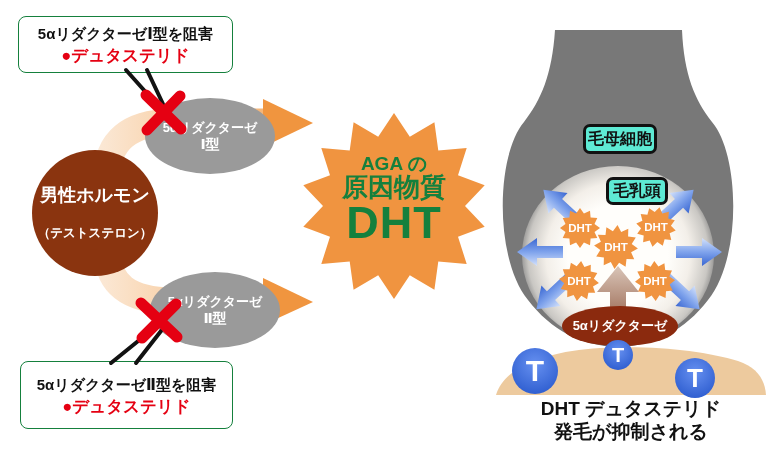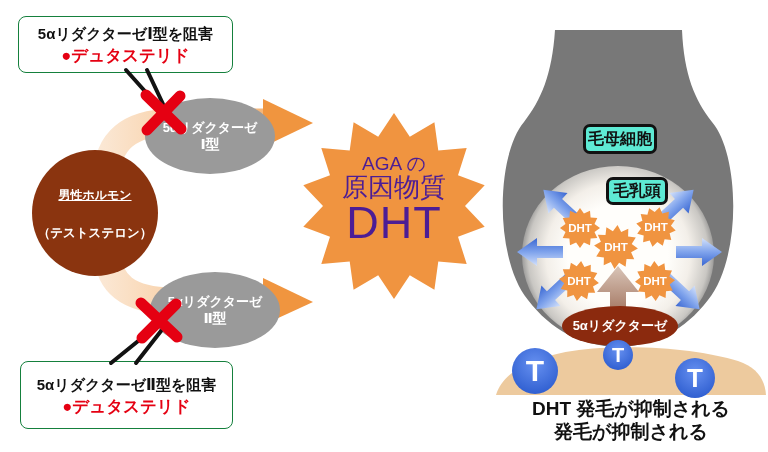--- a/index.html
+++ b/index.html
@@ -5,38 +5,38 @@
   html,body{margin:0;padding:0;background:#fff;}
   #stage{position:relative;width:768px;height:452px;background:#ffffff;overflow:hidden;
          font-family:"Liberation Sans","DejaVu Sans",sans-serif;}
   svg{position:absolute;left:0;top:0;}
   #base{z-index:1;}
   #fg{z-index:3;}
   .abs{position:absolute;z-index:2;}
   .center{display:flex;flex-direction:column;align-items:center;justify-content:center;text-align:center;}
   
   .hormone{left:32px;top:150px;width:126px;height:126px;border-radius:50%;background:#8a340f;color:#fff;font-weight:bold;}
-  .hormone .l1{font-size:12px;line-height:20px;text-decoration:underline;}
+  .hormone .l1{font-size:18px;line-height:20px;}
   .hormone .l2{font-size:12.5px;line-height:17px;margin-top:20px;}
   
   .enzyme{width:130px;height:76px;border-radius:50%;background:#9a9a9a;color:#fff;font-weight:bold;}
   .enzyme .l1{font-size:13px;line-height:17px;}
   .enzyme .l2{font-size:14px;line-height:17px;}
   #enz1{left:145px;top:98px;}
   #enz2{left:150px;top:272px;}
   
   .callout{background:#fff;border:1px solid #15803d;border-radius:8px;color:#111;}
   #box1{left:18px;top:16px;width:213px;height:55px;}
   #box2{left:20px;top:361px;width:211px;height:66px;}
   .callout .title{font-size:15px;font-weight:bold;line-height:21px;}
   .callout .drug{font-size:16.5px;font-weight:bold;line-height:22px;}
   .drug.red{color:#e50012;}
   .drug.blue{color:#1c1cc4;}
   
-  #bursttext{left:394px;top:199px;transform:translate(-50%,-50%);color:#4c1d95;font-weight:normal;white-space:nowrap;}
+  #bursttext{left:394px;top:199px;transform:translate(-50%,-50%);color:#15803d;font-weight:bold;white-space:nowrap;}
   #bursttext .s1{font-size:19px;line-height:23px;}
   #bursttext .s2{font-size:26px;line-height:24px;}
   #bursttext .s3{font-size:45px;line-height:48px;letter-spacing:1px;}
   
   .taglabel{background:#5eead4;border:3px solid #111;border-radius:7px;color:#111;font-weight:bold;font-size:16px;}
   #matrix{left:583px;top:124px;width:68px;height:24px;}
   #papilla{left:589px;top:177px;width:56px;height:22px;margin-left:17px;}
   
   .dhtlab{transform:translate(-50%,-50%);color:#fff;font-weight:bold;font-size:11.5px;white-space:nowrap;}
   
@@ -169,21 +169,21 @@
   <div class="abs dhtlab" style="left:579px;top:281px;">DHT</div>
   <div class="abs dhtlab" style="left:655px;top:281px;">DHT</div>
 
   <div id="redlab" class="abs">5αリダクターゼ</div>
 
   <div class="abs tlet" style="left:535px;top:371px;font-size:30px;">T</div>
   <div class="abs tlet" style="left:618px;top:355px;font-size:20px;">T</div>
   <div class="abs tlet" style="left:695px;top:378px;font-size:26px;">T</div>
 
   <div id="caption" class="abs">
-    <div>DHT 発毛が抑制される</div>
+    <div>DHT デュタステリド</div>
     <div>発毛が抑制される</div>
   </div>
 
   <svg id="fg" width="768" height="452" viewBox="0 0 768 452">
     <g stroke="#121212" stroke-width="4" stroke-linecap="round">
       <line x1="126" y1="70" x2="159" y2="107"></line>
       <line x1="147" y1="70" x2="163" y2="104"></line>
       <line x1="111" y1="363" x2="153" y2="329"></line>
       <line x1="136" y1="363" x2="161" y2="331"></line>
     </g>

